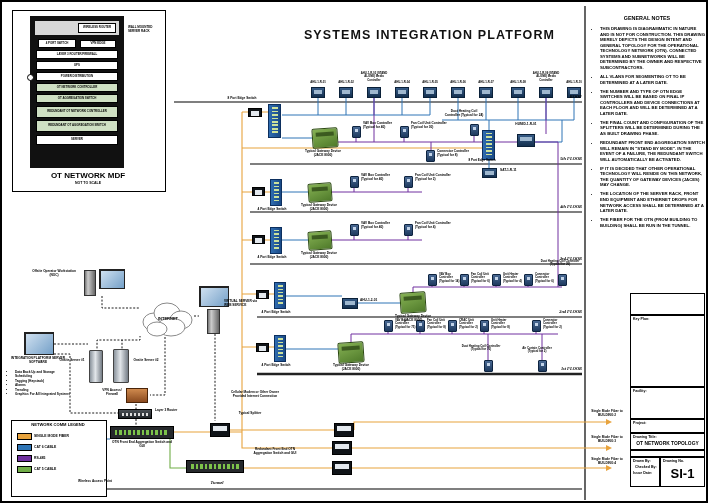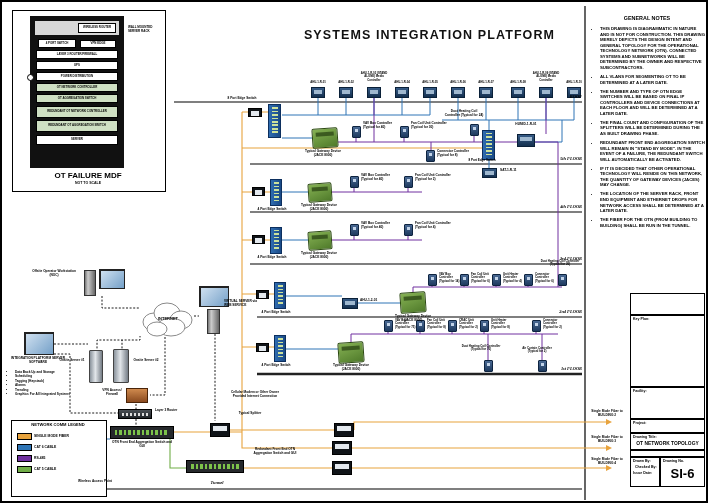--- a/index.html
+++ b/index.html
@@ -114,21 +114,21 @@
   <div class="rk" style="left:78px;top:38px;width:36px;height:8px">VPN EDGE</div>
   <div class="rk" style="left:34px;top:48px;width:82px;height:9px">LAYER 3 ROUTER/FIREWALL</div>
   <div class="rk" style="left:34px;top:59px;width:82px;height:9px">UPS</div>
   <div class="rk" style="left:34px;top:70px;width:82px;height:9px">POWER DISTRIBUTION</div>
   <div class="rk grn" style="left:34px;top:81px;width:82px;height:9px">OT NETWORK CONTROLLER</div>
   <div class="rk grn" style="left:34px;top:92px;width:82px;height:9px">OT AGGREGATION SWITCH</div>
   <div class="rk grn" style="left:34px;top:104px;width:82px;height:12px">REDUNDANT OT NETWORK CONTROLLER</div>
   <div class="rk grn" style="left:34px;top:118px;width:82px;height:12px">REDUNDANT OT AGGREGATION SWITCH</div>
   <div class="rk" style="left:34px;top:133px;width:82px;height:10px">SERVER</div>
   <div class="lbl l" style="left:126px;top:24px;width:34px;font-size:3px">WALL MOUNTED SERVER RACK</div>
-  <div class="lbl" style="left:14px;top:169px;width:144px;font-size:8px">OT FAILURE MDF</div>
+  <div class="lbl" style="left:14px;top:169px;width:144px;font-size:8px">OT NETWORK MDF</div>
   <div class="lbl" style="left:14px;top:179px;width:144px;font-size:3.5px">NOT TO SCALE</div>
 
   <div class="lbl" style="left:600px;top:13px;width:90px;font-size:5.4px">GENERAL NOTES</div>
   <ul class="notes">
     <li>THIS DRAWING IS DIAGRAMMATIC IN NATURE AND IS NOT FOR CONSTRUCTION. THIS DRAWING MERELY DEPICTS THE DESIGN INTENT AND GENERAL TOPOLOGY FOR THE OPERATIONAL TECHNOLOGY NETWORK (OTN). CONNECTED SYSTEMS AND SUBNETWORKS WILL BE DETERMINED BY THE OWNER AND RESPECTIVE SUBCONTRACTORS.</li>
     <li>ALL VLANS FOR SEGMENTING OT TO BE DETERMINED AT A LATER DATE.</li>
     <li>THE NUMBER AND TYPE OF OTN EDGE SWITCHES WILL BE BASED ON FINAL IP CONTROLLERS AND DEVICE CONNECTIONS AT EACH FLOOR AND WILL BE DETERMINED AT A LATER DATE.</li>
     <li>THE FINAL COUNT AND CONFIGURATION OF THE SPLITTERS WILL BE DETERMINED DURING THE AS BUILT DRAWING PHASE.</li>
     <li>REDUNDANT FRONT END AGGREGATION SWITCH WILL REMAIN IN "STAND BY MODE". IN THE EVENT OF A FAILURE, THE REDUNDANT SWITCH WILL AUTOMATICALLY BE ACTIVATED.</li>
     <li>IF IT IS DECIDED THAT OTHER OPERATIONAL TECHNOLOGY WILL RESIDE ON THIS NETWORK, THE QUANTITY OF GATEWAY DEVICES (JACES) MAY CHANGE.</li>
@@ -429,16 +429,16 @@
     <div class="tbtitle">OT NETWORK TOPOLOGY</div>
   </div>
   <div class="tb" style="left:628px;top:448px;width:75px;height:7px"></div>
   <div class="tb" style="left:628px;top:455px;width:30px;height:30px">
     <div class="cap">Drawn By:</div>
     <div class="cap" style="padding-left:4px">Checked By:</div>
     <div class="cap">Issue Date:</div>
   </div>
   <div class="tb" style="left:658px;top:455px;width:45px;height:30px">
     <div class="cap">Drawing No.</div>
-    <div class="dno">SI-6</div>
+    <div class="dno">SI-1</div>
   </div>
 
 </div>
 
 </body></html>

